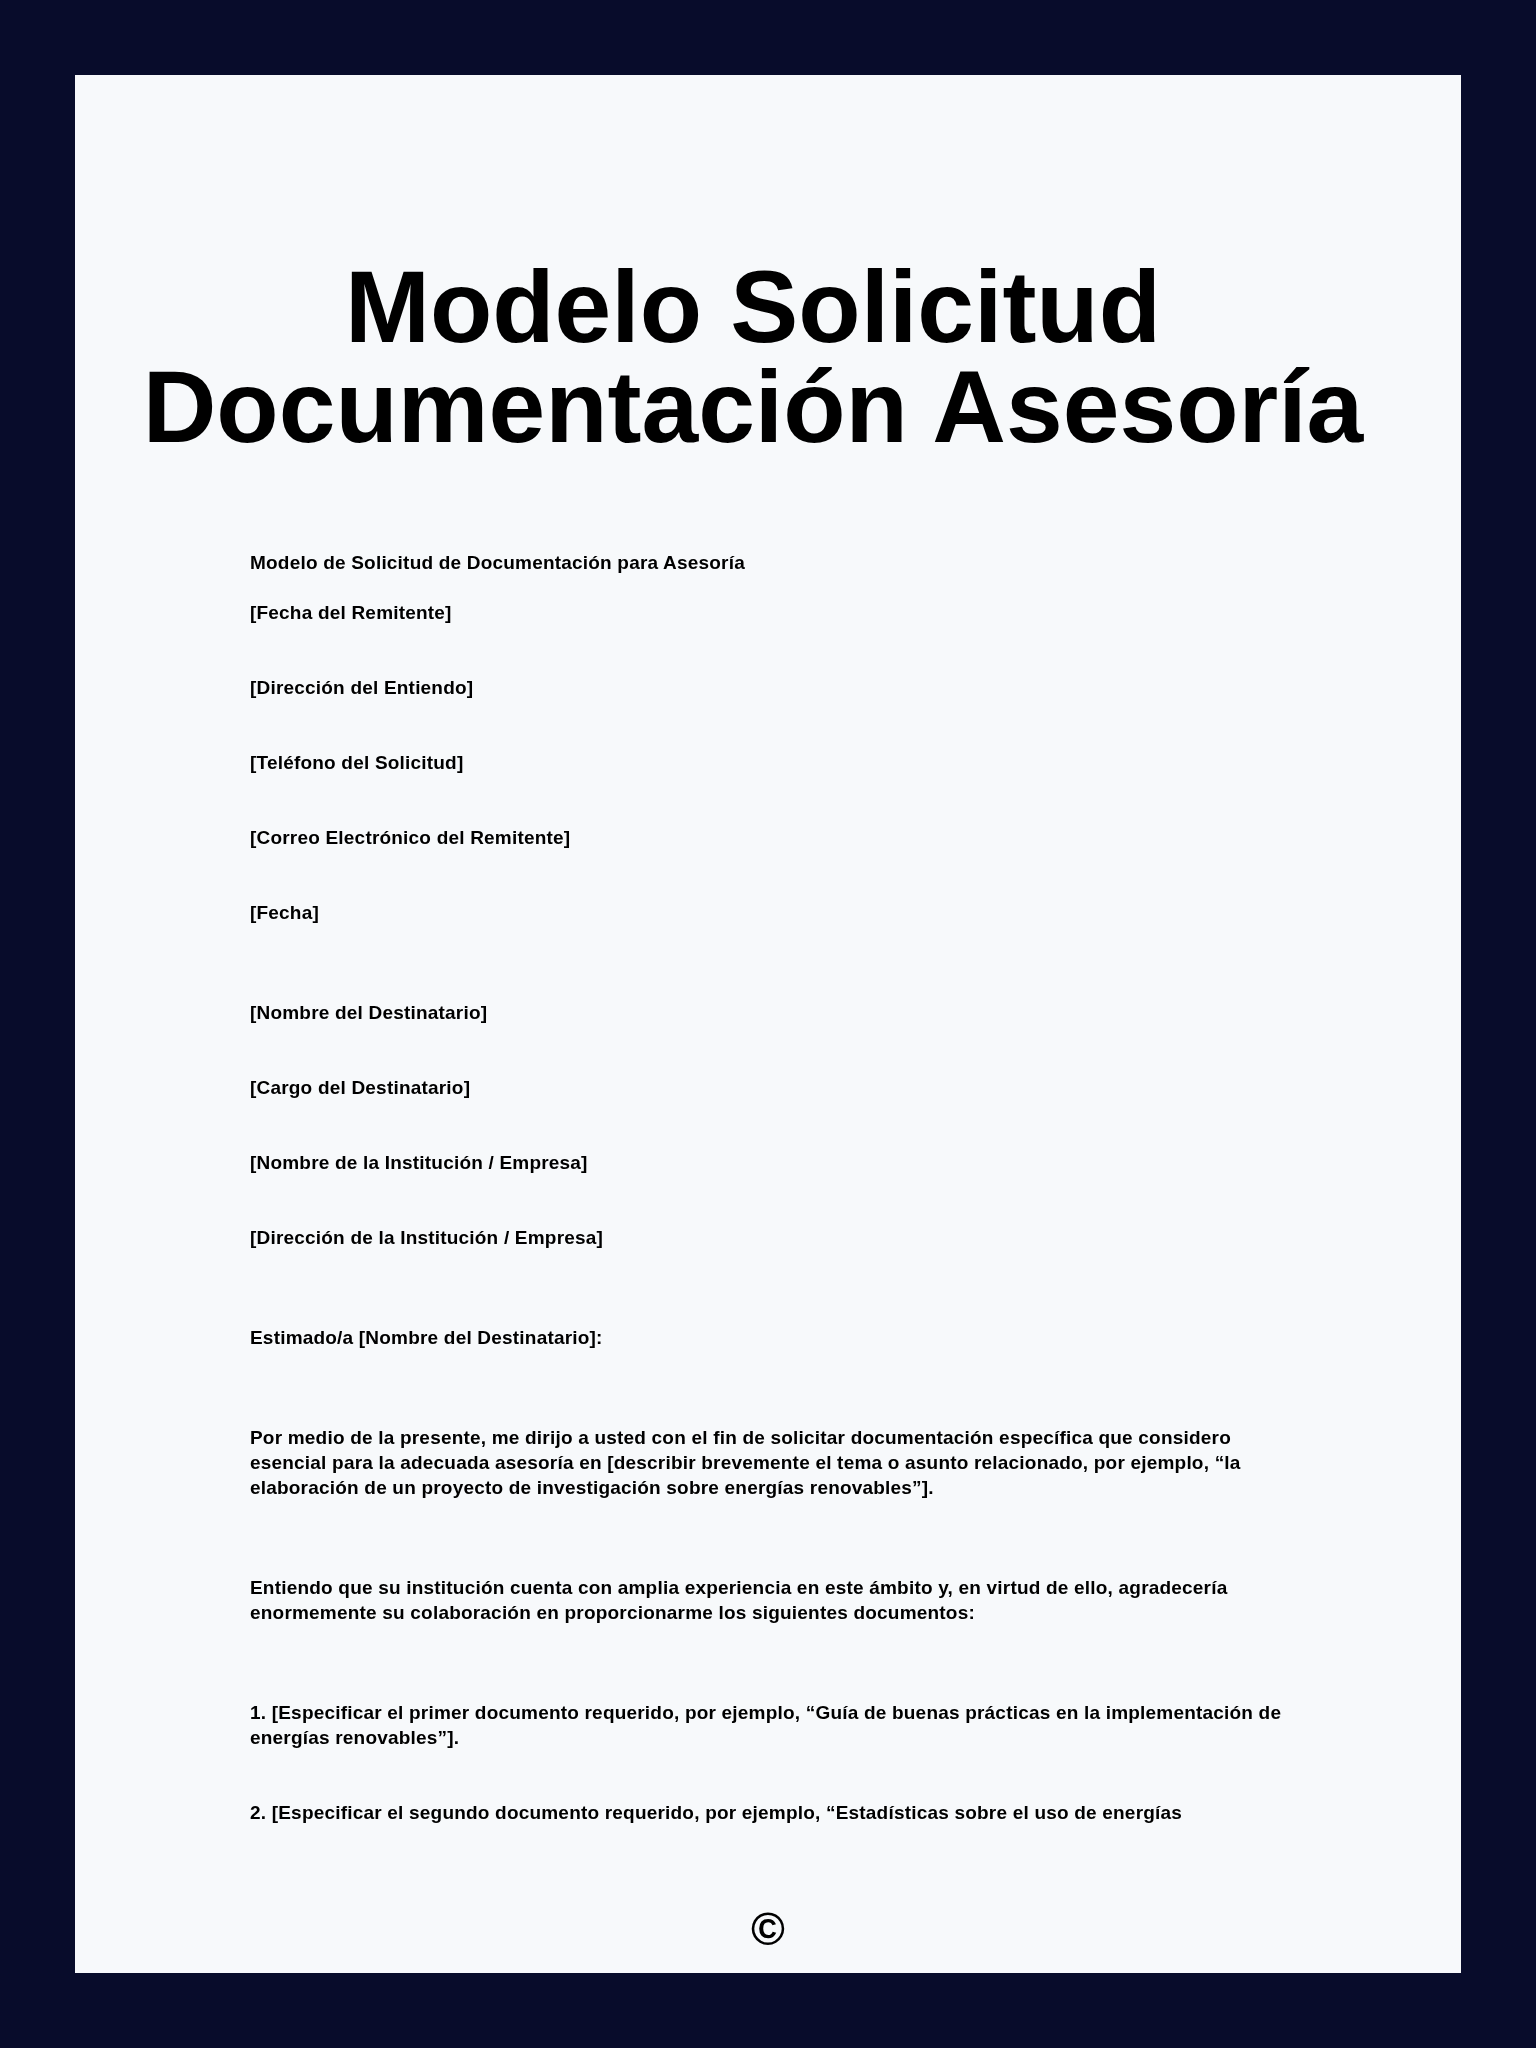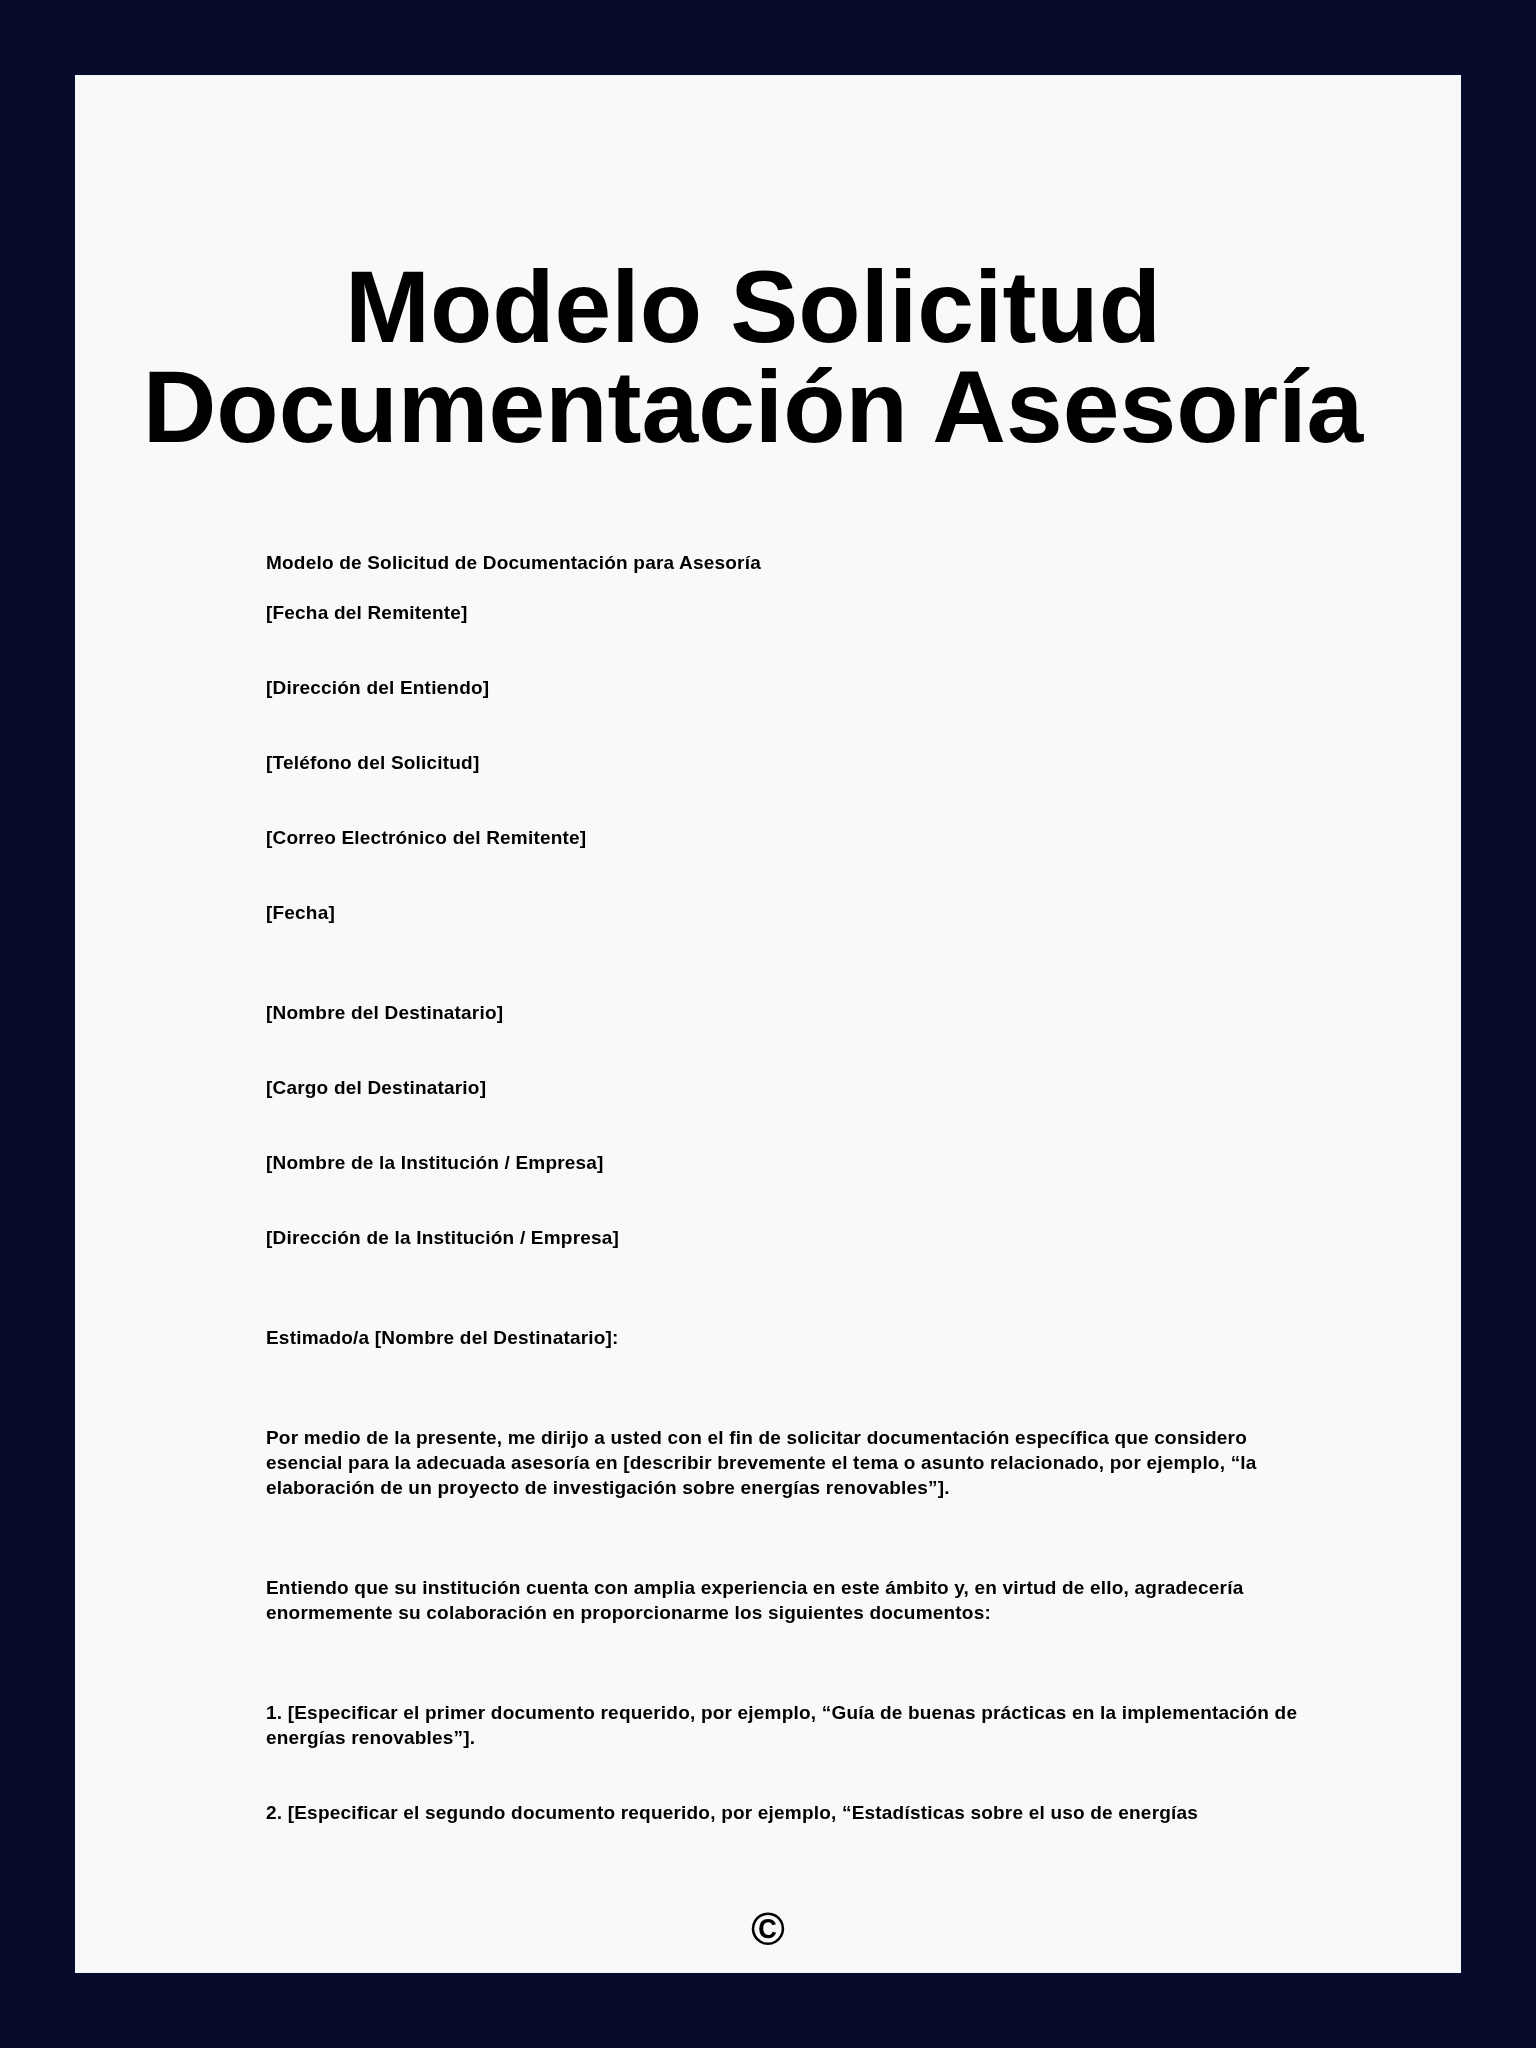--- a/index.html
+++ b/index.html
@@ -42,21 +42,21 @@
       top: 0;
       width: 1040px;
       font-weight: bold;
       font-size: 19px;
       line-height: 25px;
       letter-spacing: 0.2px;
       color: #000;
     }
     .line {
       position: absolute;
-      left: 16px;
+      left: 0;
       width: 1040px;
       margin: 0;
       white-space: normal;
     }
     .copyright {
       position: absolute;
       left: 673px;
       top: 1834px;
       width: 40px;
       height: 40px;

